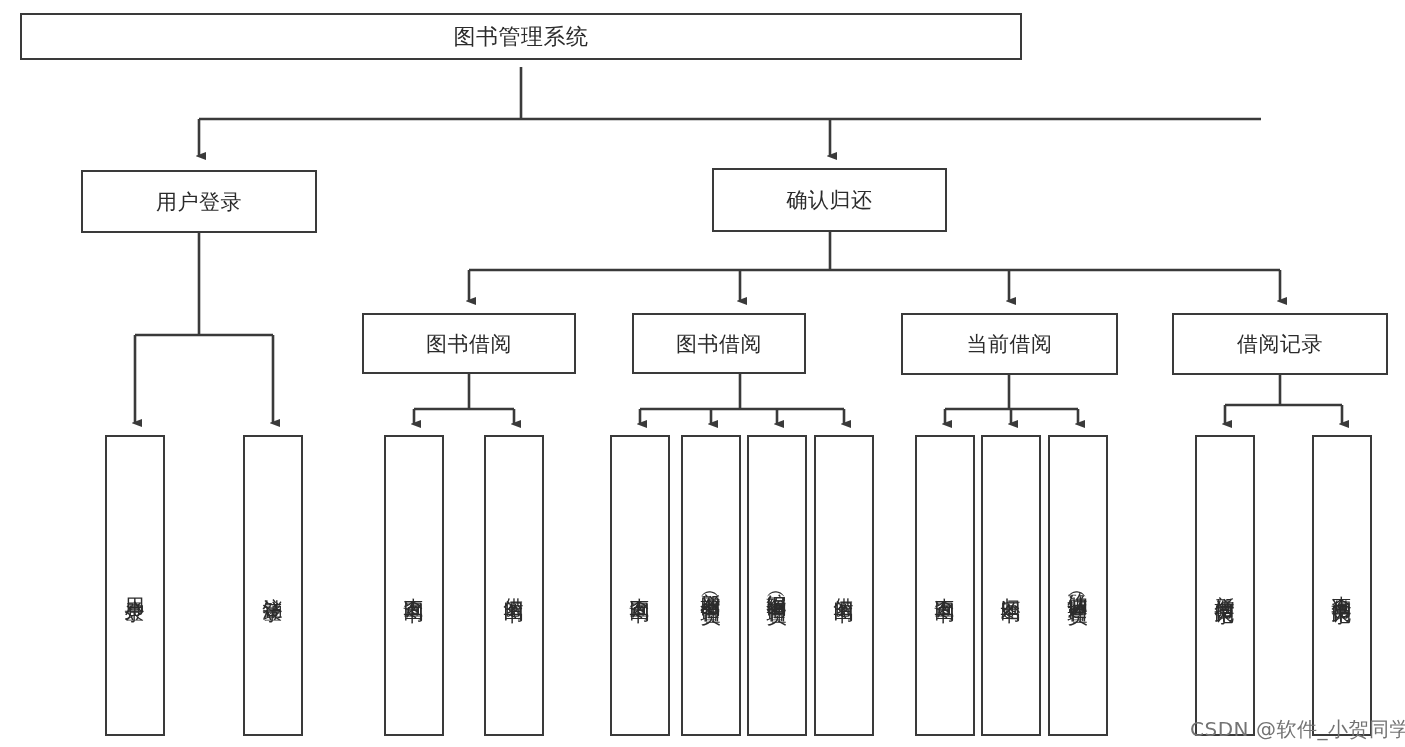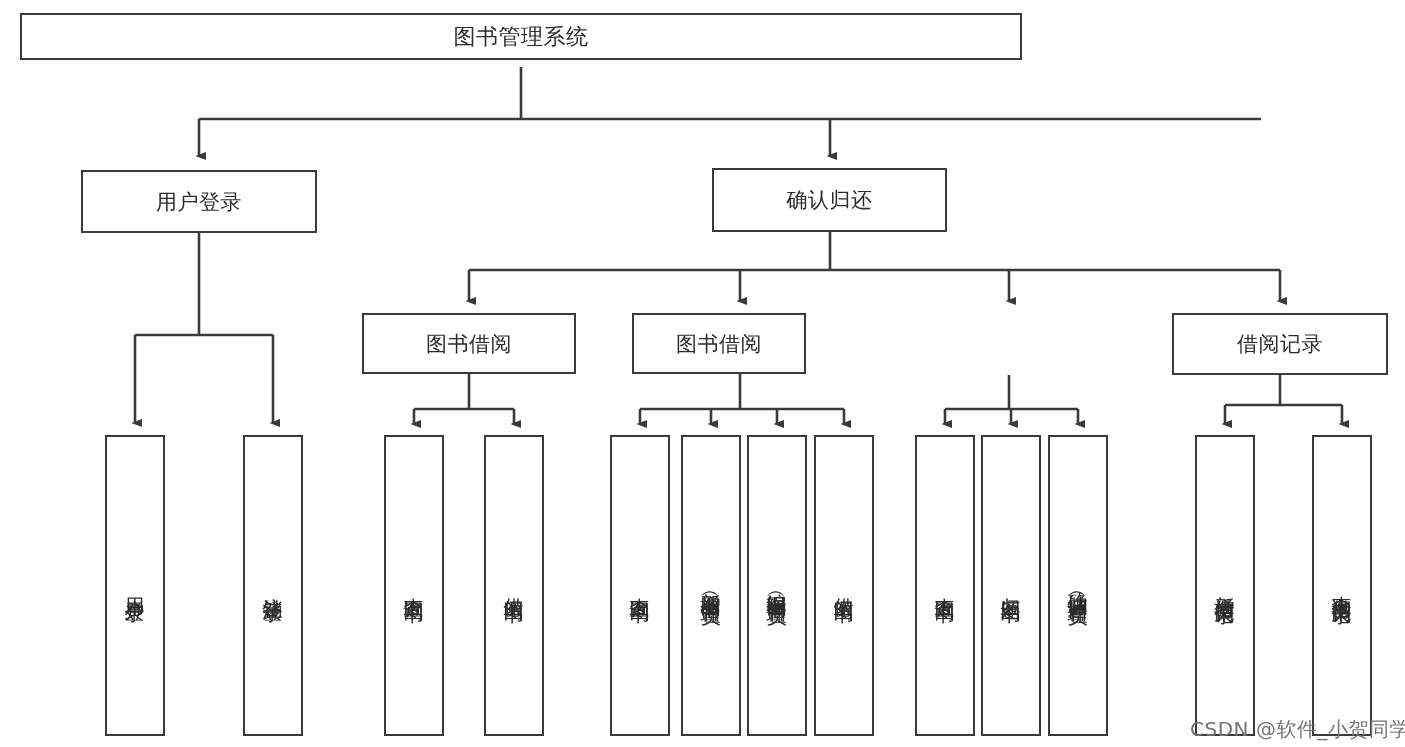--- a/index.html
+++ b/index.html
@@ -118,20 +118,21 @@
   <div class="node horizontal root" style="left:20px; top:13px; width:1002px; height:47px;">图书管理系统</div>
 
   <div class="node horizontal" style="left:81px; top:170px; width:236px; height:63px;">用户登录</div>
 
   <div class="node horizontal" style="left:712px; top:168px; width:235px; height:64px;">确认归还</div>
 
   <div class="node horizontal" style="left:362px; top:313px; width:214px; height:61px;">图书借阅</div>
 
   <div class="node horizontal" style="left:632px; top:313px; width:174px; height:61px;">图书借阅</div>
 
+  <div class="node horizontal" style="left:901px; top:313px; width:217px; height:62px;">当前借阅</div>
 
   <div class="node horizontal" style="left:1172px; top:313px; width:216px; height:62px;">借阅记录</div>
 
   <div class="node vertical" style="left:105px; top:435px; width:60px; height:301px;">用户登录</div>
 
   <div class="node vertical" style="left:243px; top:435px; width:60px; height:301px;">注销登录</div>
 
   <div class="node vertical" style="left:384px; top:435px; width:60px; height:301px;">查询图书</div>
 
   <div class="node vertical" style="left:484px; top:435px; width:60px; height:301px;">借阅图书</div>

